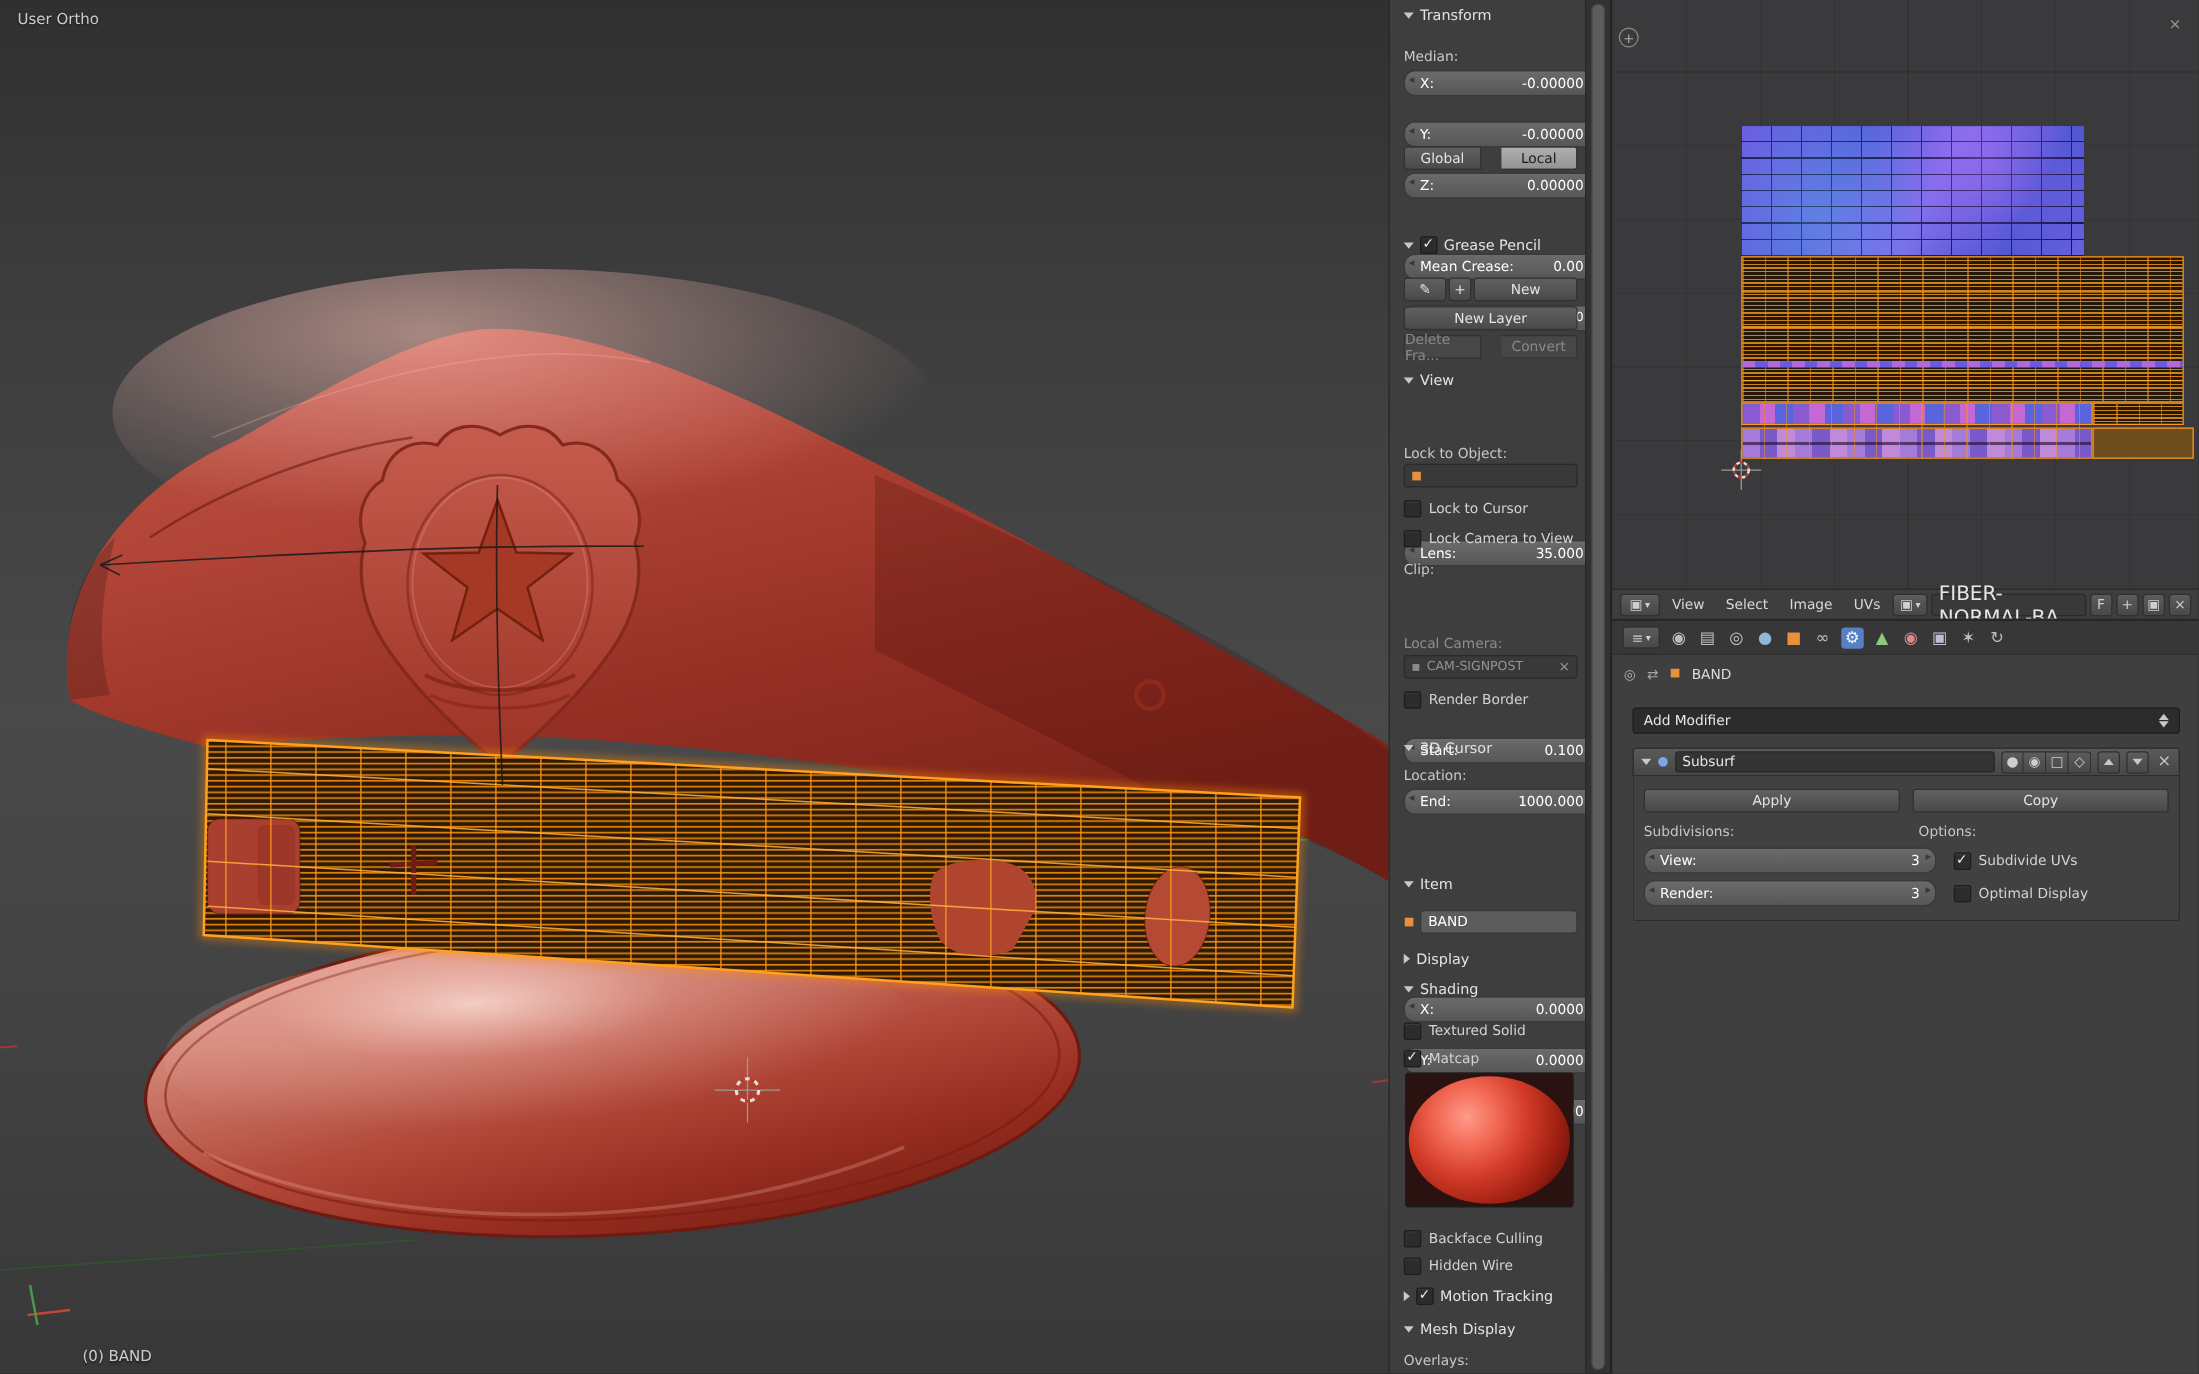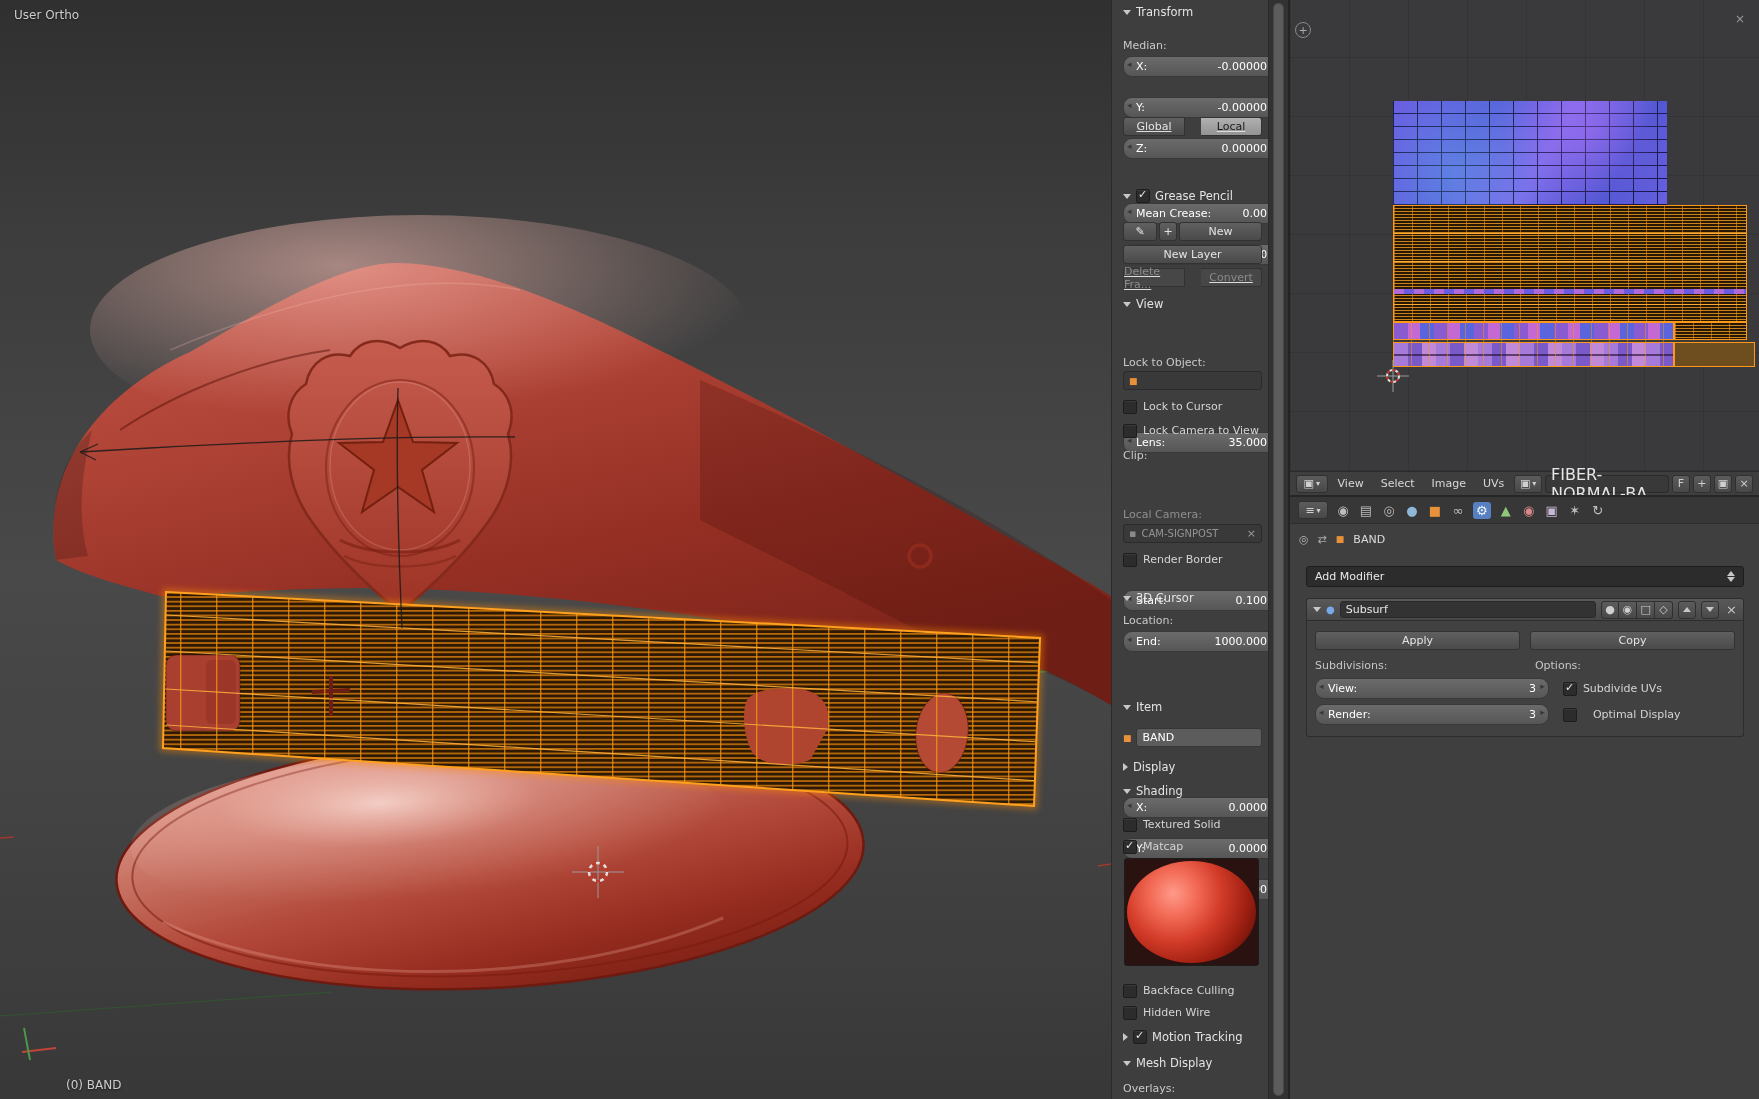--- a/index.html
+++ b/index.html
@@ -25,21 +25,21 @@
     border-radius:9px;color:#fff;padding:0 12px;position:relative;display:flex;align-items:center;}
   .numfield::before{content:"◂";position:absolute;left:3px;top:2px;font-size:9px;color:rgba(20,20,20,.55);}
   .numfield::after{content:"▸";position:absolute;right:3px;top:2px;font-size:9px;color:rgba(20,20,20,.55);}
   .nf-label{white-space:nowrap;}
   .nf-value{margin-left:auto;white-space:nowrap;}
   .btn{background:linear-gradient(#606060,#4a4a4a);border:1px solid #323232;border-radius:3px;
     color:#e4e4e4;height:19px;display:flex;align-items:center;justify-content:center;box-sizing:border-box;}
   .btn.lightsel{background:linear-gradient(#b0b0b0,#939393);color:#1b1b1b;}
   .btn.disabled{background:#474747;color:#8a8a8a;}
   .btn.blue{background:linear-gradient(#6b94d8,#4f78ba);color:#fff;}
-  .btnrow{gap:16px;text-decoration:underline;}
+  .btnrow{gap:16px;}
   .btnrow .btn{flex:1;border-radius:0;}
   .btnrow .btn:first-child{border-radius:3px 0 0 3px;}
   .btnrow .btn:last-child{border-radius:0 3px 3px 0;border-left:none;}
   .cbrow{gap:6px;color:#d4d4d4;height:15px;}
   .cb{width:12px;height:12px;background:#2c2c2c;border:1px solid #1d1d1d;border-radius:2px;
     box-shadow:inset 0 1px 0 rgba(255,255,255,.07);position:relative;flex:0 0 auto;}
   .cb.checked::after{content:"✓";position:absolute;left:1px;top:-2px;color:#ececec;font-size:11px;}
   .darkfield{background:#393939;border:1px solid #2a2a2a;border-radius:3px;height:19px;
     display:flex;align-items:center;padding:0 5px;gap:5px;box-sizing:border-box;color:#e6e6e6;}
   .textfield{background:#5c5c5c;border:1px solid #363636;border-radius:3px;height:19px;
@@ -562,21 +562,21 @@
             <div class="cbrow" style="display:flex;align-items:center;margin-left:14px;gap:6px;">
               <span class="cb checked"></span>
               <span>Subdivide UVs</span>
             </div>
           </div>
           <div class="mod-row" style="margin-top:5px;">
             <div class="numfield" style="width:49.5%;">
               <span class="nf-label">Render:</span>
               <span class="nf-value">3</span>
             </div>
-            <div class="cbrow" style="display:flex;align-items:center;margin-left:14px;gap:16px;">
+            <div class="cbrow" style="display:flex;align-items:center;margin-left:14px;gap:6px;">
               <span class="cb"></span>
               <span>Optimal Display</span>
             </div>
           </div>
         </div>
       </div>
     </div>
   </div>
 </div>
 

